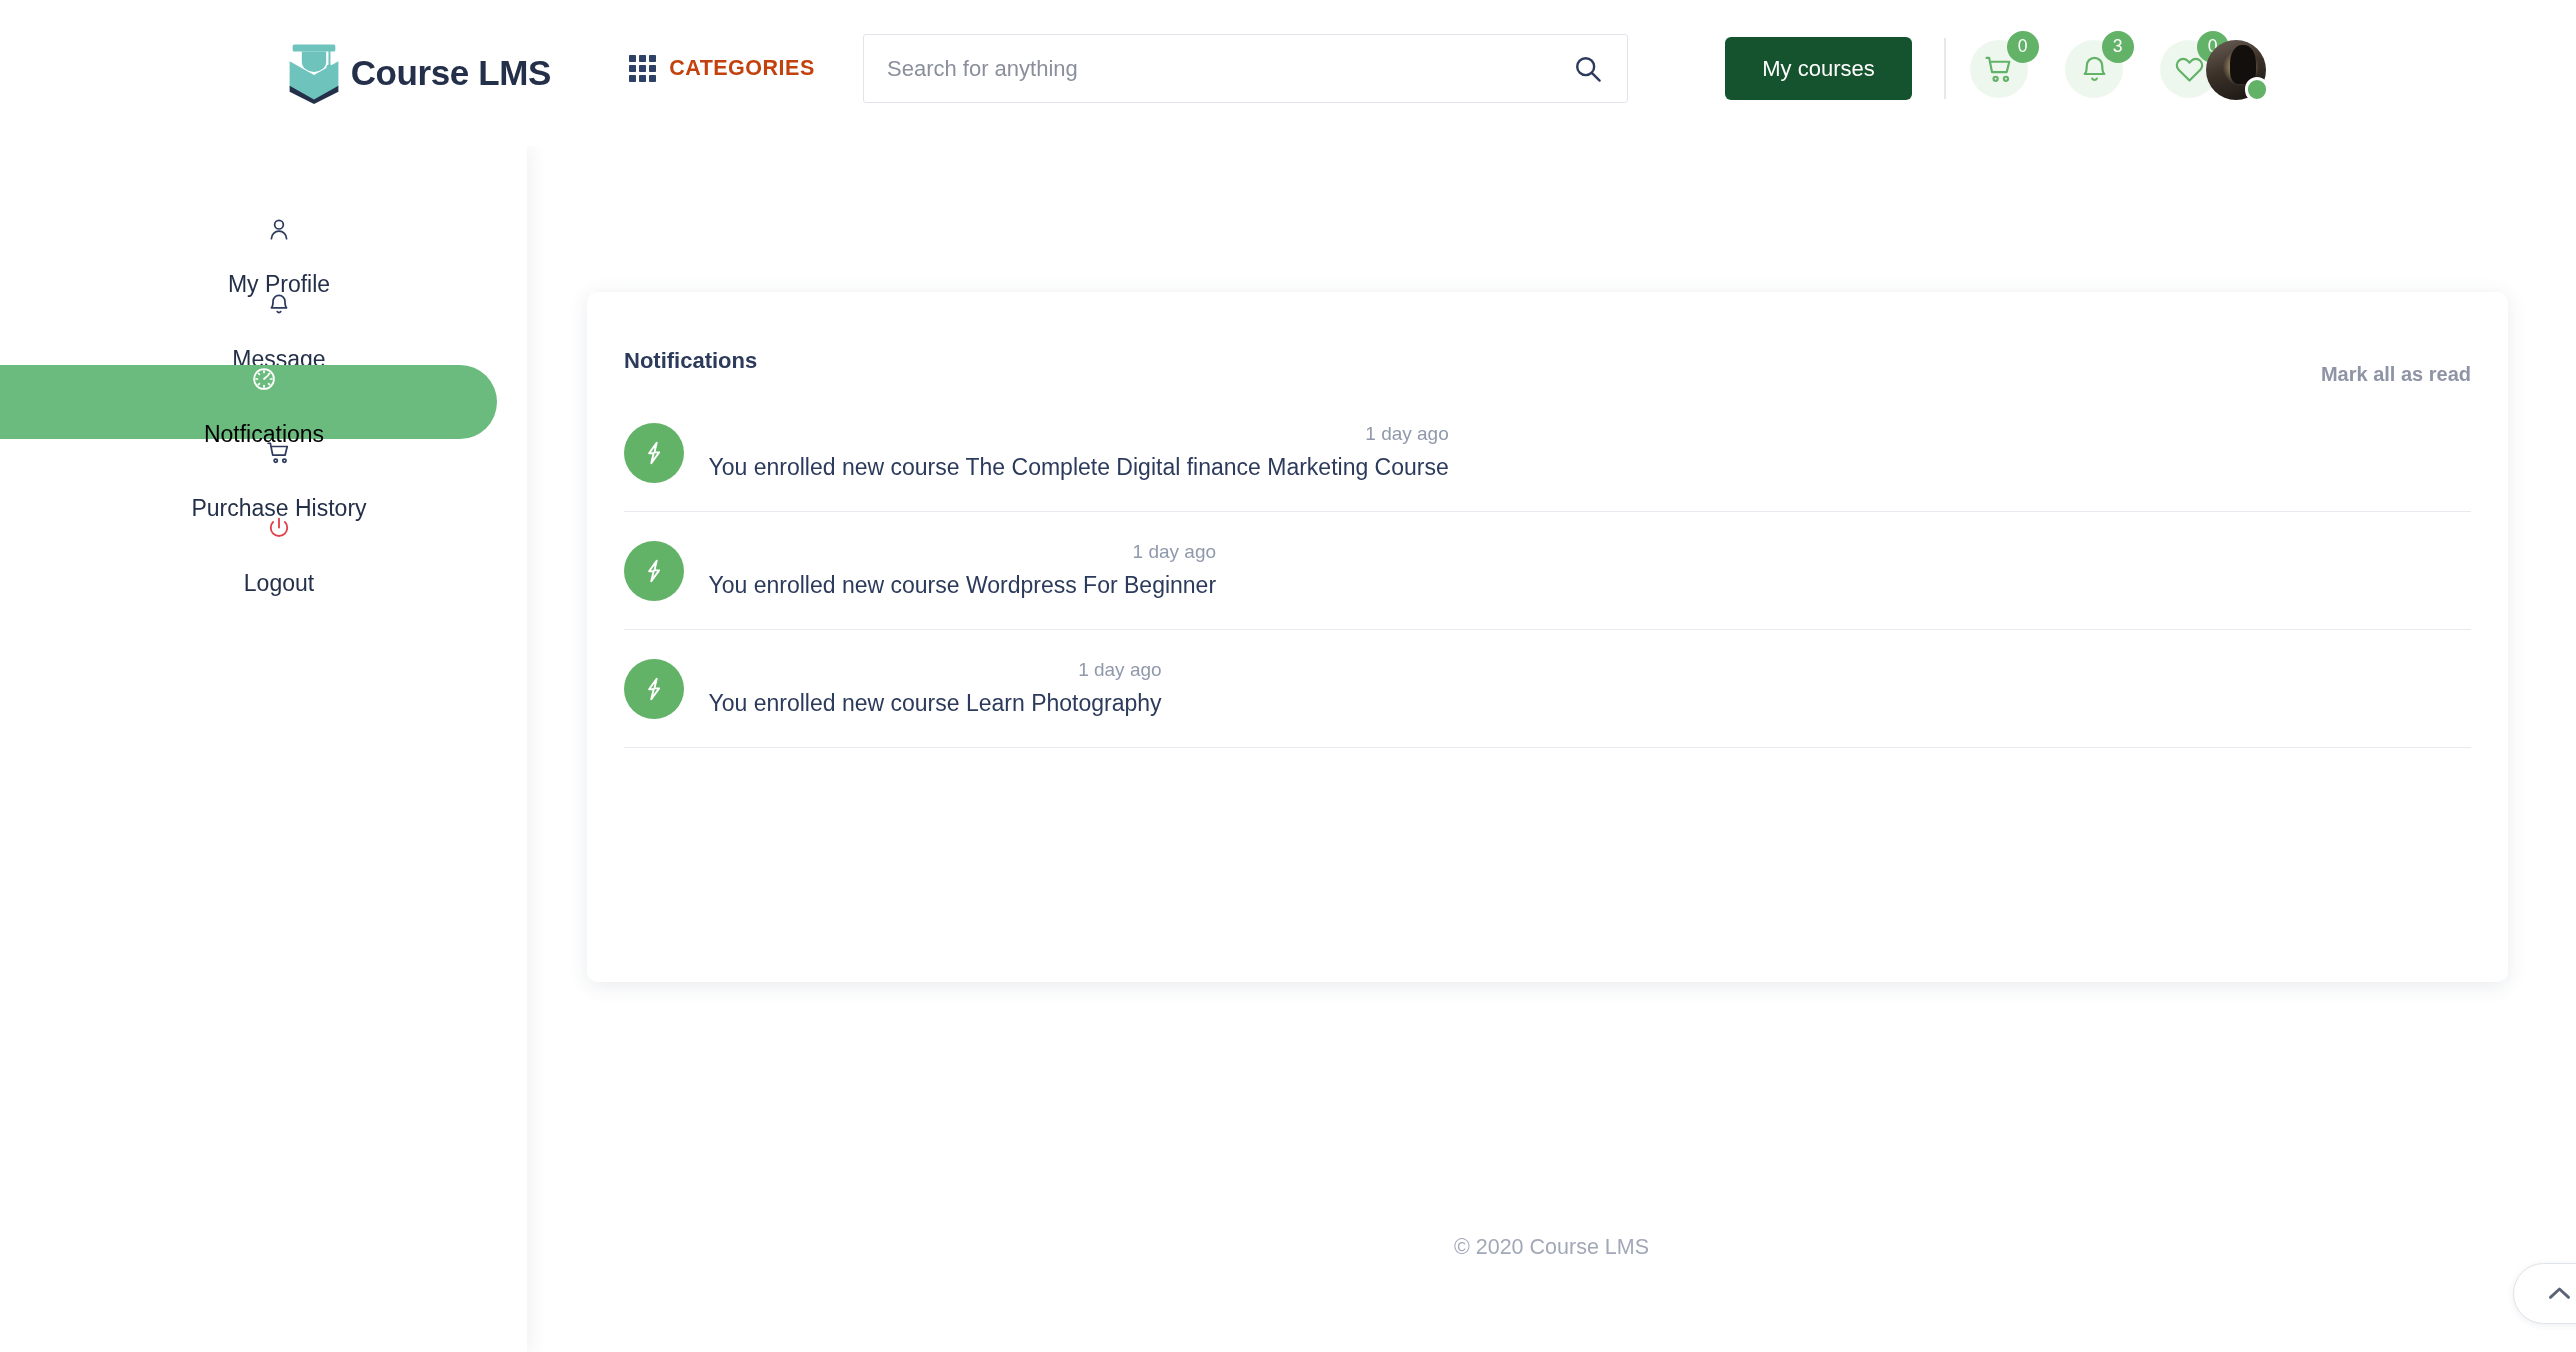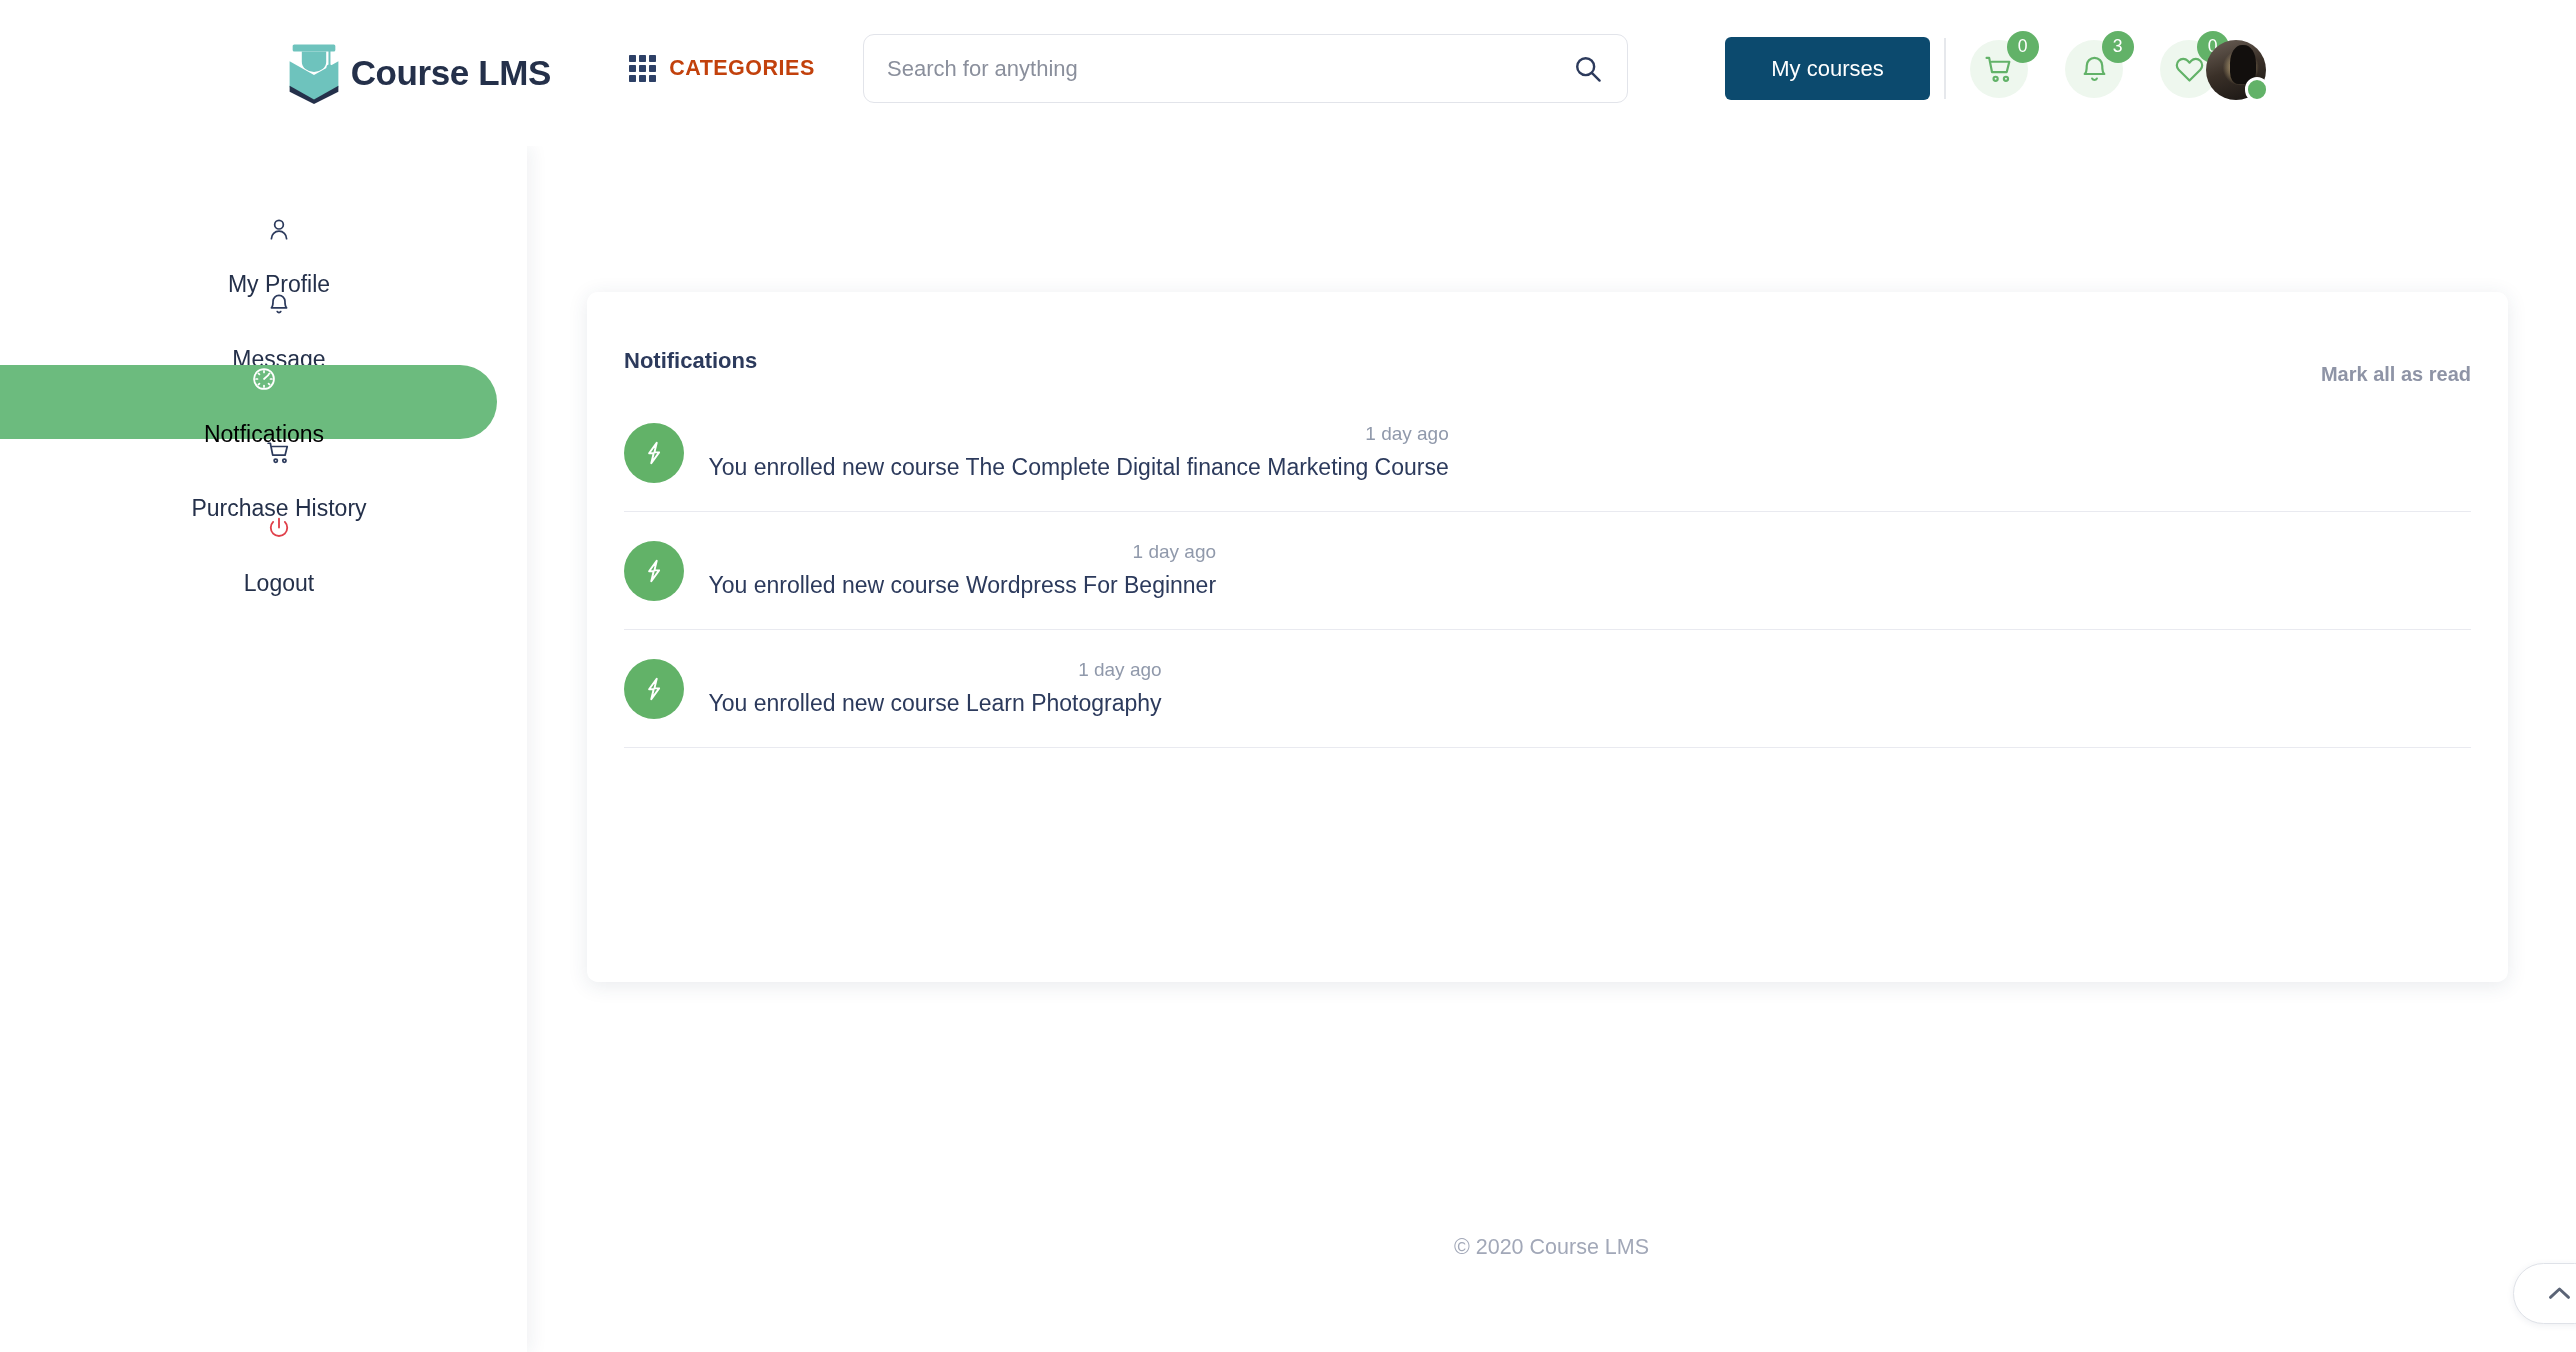--- a/index.html
+++ b/index.html
@@ -70,21 +70,21 @@
     white-space: nowrap;
   }
 
   .search-wrap {
     position: absolute;
     left: 863px;
     top: 34px;
     width: 765px;
     height: 69px;
     border: 1.5px solid #e2e4ea;
-    border-radius: 11px;
+    border-radius: 3px;
     background: #fff;
     display: flex;
     align-items: center;
     padding: 0 23px;
   }
   .search-input {
     flex: 1;
     border: none;
     outline: none;
     font-size: 22px;
@@ -96,23 +96,23 @@
   .search-btn {
     width: 34px; height: 34px;
     border: none; background: transparent;
     cursor: pointer; display:flex; align-items:center; justify-content:center;
   }
 
   .mycourses-btn {
     position: absolute;
     left: 1725px;
     top: 37px;
-    width: 205px;
+    width: 187px;
     height: 63px;
-    background: #0c4a6e;
+    background: #14532d;
     border: none;
     border-radius: 6.1px;
     color: #ffffff;
     font-size: 22px;
     font-family: "Liberation Sans", sans-serif;
     cursor: pointer;
     white-space: nowrap;
   }
 
   .hdr-divider {

